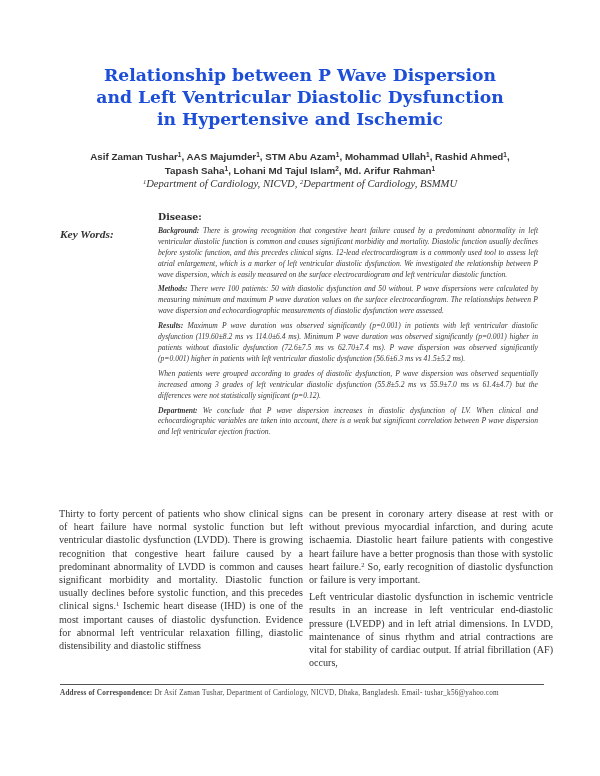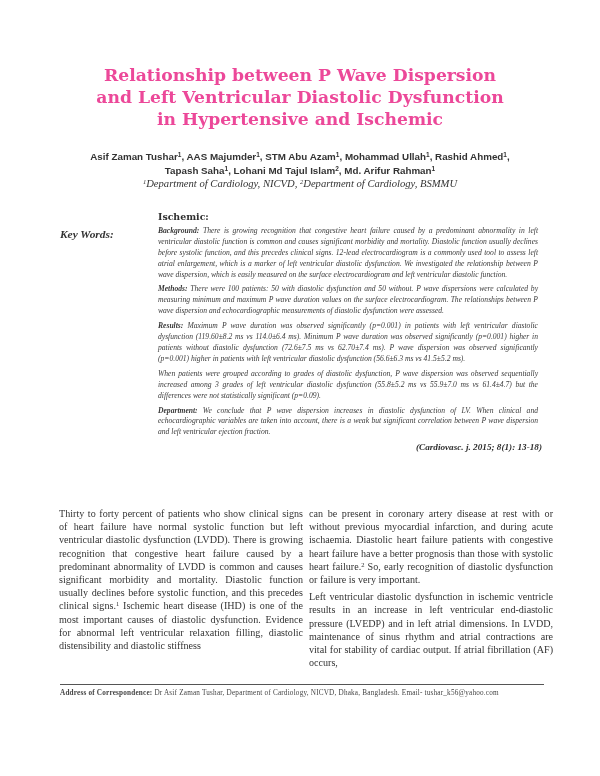--- a/index.html
+++ b/index.html
@@ -1,21 +1,21 @@
 <!DOCTYPE html>
 <html><head>
 <meta charset="utf-8">
 <style>
   html, body { margin: 0; padding: 0; background: #ffffff; }
   body { width: 600px; height: 776px; position: relative; overflow: hidden; color: #2a2a2a; }
 
   #title {
     position: absolute; left: 60px; top: 64px; width: 480px;
     text-align: center; font-family: "DejaVu Serif", serif; font-weight: bold;
-    font-size: 17.2px; line-height: 22px; color: #ec4899; margin: 0;
+    font-size: 17.2px; line-height: 22px; color: #1d4ed8; margin: 0;
   }
   #authors {
     position: absolute; left: 50px; top: 150px; width: 500px;
     text-align: center; font-family: "Liberation Sans", sans-serif; font-weight: bold;
     font-size: 9.8px; line-height: 14px; color: #333;
   }
   #affil {
     position: absolute; left: 50px; top: 178px; width: 500px;
     text-align: center; font-family: "Liberation Serif", serif; font-style: italic;
     font-size: 10.6px; color: #333;
@@ -85,27 +85,26 @@
 
 <div id="affil">
   <sup>1</sup><span>Department of Cardiology, NICVD, </span><sup>2</sup><span>Department of Cardiology, BSMMU</span>
 </div>
 
 <div id="keywords">
   <div class="kw-head">Key Words:</div>
 </div>
 
 <div id="abstract">
-  <div class="abs-head">Ischemic:</div>
+  <div class="abs-head">Disease:</div>
   <p><span class="lbl">Background:</span><span> There is growing recognition that congestive heart failure caused by a predominant abnormality in left ventricular diastolic function is common and causes significant morbidity and mortality. Diastolic function usually declines before systolic function, and this precedes clinical signs. 12-lead electrocardiogram is a commonly used tool to assess left atrial enlargement, which is a marker of left ventricular diastolic dysfunction. We investigated the relationship between P wave dispersion, which is easily measured on the surface electrocardiogram and left ventricular diastolic function.</span></p>
   <p><span class="lbl">Methods:</span><span> There were 100 patients: 50 with diastolic dysfunction and 50 without. P wave dispersions were calculated by measuring minimum and maximum P wave duration values on the surface electrocardiogram. The relationships between P wave dispersion and echocardiographic measurements of diastolic dysfunction were assessed.</span></p>
   <p><span class="lbl">Results:</span><span> Maximum P wave duration was observed significantly (p=0.001) in patients with left ventricular diastolic dysfunction (119.60±8.2 ms vs 114.0±6.4 ms). Minimum P wave duration was observed significantly (p=0.001) higher in patients without diastolic dysfunction (72.6±7.5 ms vs 62.70±7.4 ms). P wave dispersion was observed significantly (p=0.001) higher in patients with left ventricular diastolic dysfunction (56.6±6.3 ms vs 41.5±5.2 ms).</span></p>
-  <p>When patients were grouped according to grades of diastolic dysfunction, P wave dispersion was observed sequentially increased among 3 grades of left ventricular diastolic dysfunction (55.8±5.2 ms vs 55.9±7.0 ms vs 61.4±4.7) but the differences were not statistically significant (p=0.09).</p>
+  <p>When patients were grouped according to grades of diastolic dysfunction, P wave dispersion was observed sequentially increased among 3 grades of left ventricular diastolic dysfunction (55.8±5.2 ms vs 55.9±7.0 ms vs 61.4±4.7) but the differences were not statistically significant (p=0.12).</p>
   <p><span class="lbl">Department:</span><span> We conclude that P wave dispersion increases in diastolic dysfunction of LV. When clinical and echocardiographic variables are taken into account, there is a weak but significant correlation between P wave dispersion and left ventricular ejection fraction.</span></p>
-  <div id="citation">(Cardiovasc. j. 2015; 8(1): 13-18)</div>
 </div>
 
 <div id="col-left" class="col">
   <p><span>Thirty to forty percent of patients who show clinical signs of heart failure have normal systolic function but left ventricular diastolic dysfunction (LVDD). There is growing recognition that congestive heart failure caused by a predominant abnormality of LVDD is common and causes significant morbidity and mortality. Diastolic function usually declines before systolic function, and this precedes clinical signs.</span><sup>1</sup><span> Ischemic heart disease (IHD) is one of the most important causes of diastolic dysfunction. Evidence for abnormal left ventricular relaxation filling, diastolic distensibility and diastolic stiffness</span></p>
 </div>
 
 <div id="col-right" class="col">
   <p><span>can be present in coronary artery disease at rest with or without previous myocardial infarction, and during acute ischaemia. Diastolic heart failure patients with congestive heart failure have a better prognosis than those with systolic heart failure.</span><sup>2</sup><span> So, early recognition of diastolic dysfunction or failure is very important.</span></p>
   <p>Left ventricular diastolic dysfunction in ischemic ventricle results in an increase in left ventricular end-diastolic pressure (LVEDP) and in left atrial dimensions. In LVDD, maintenance of sinus rhythm and atrial contractions are vital for stability of cardiac output. If atrial fibrillation (AF) occurs,</p>
 </div>

